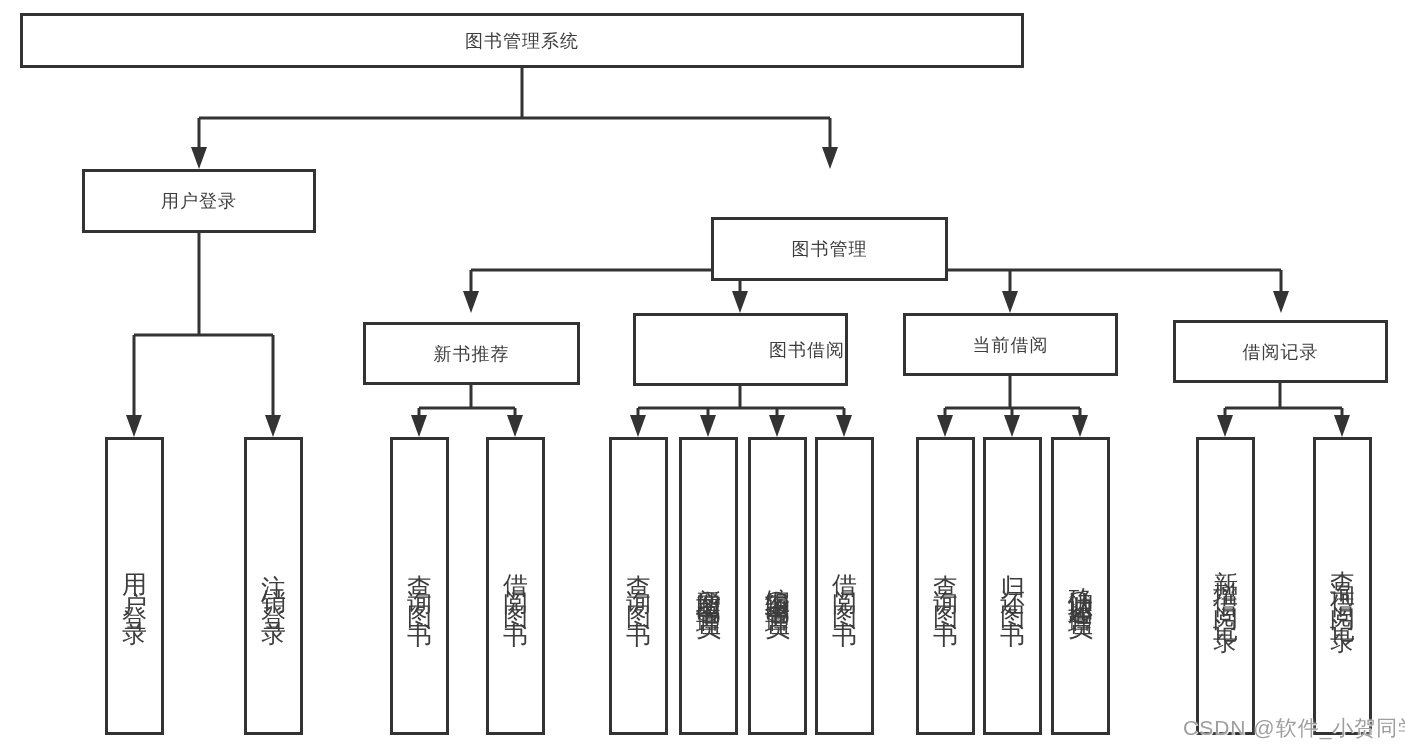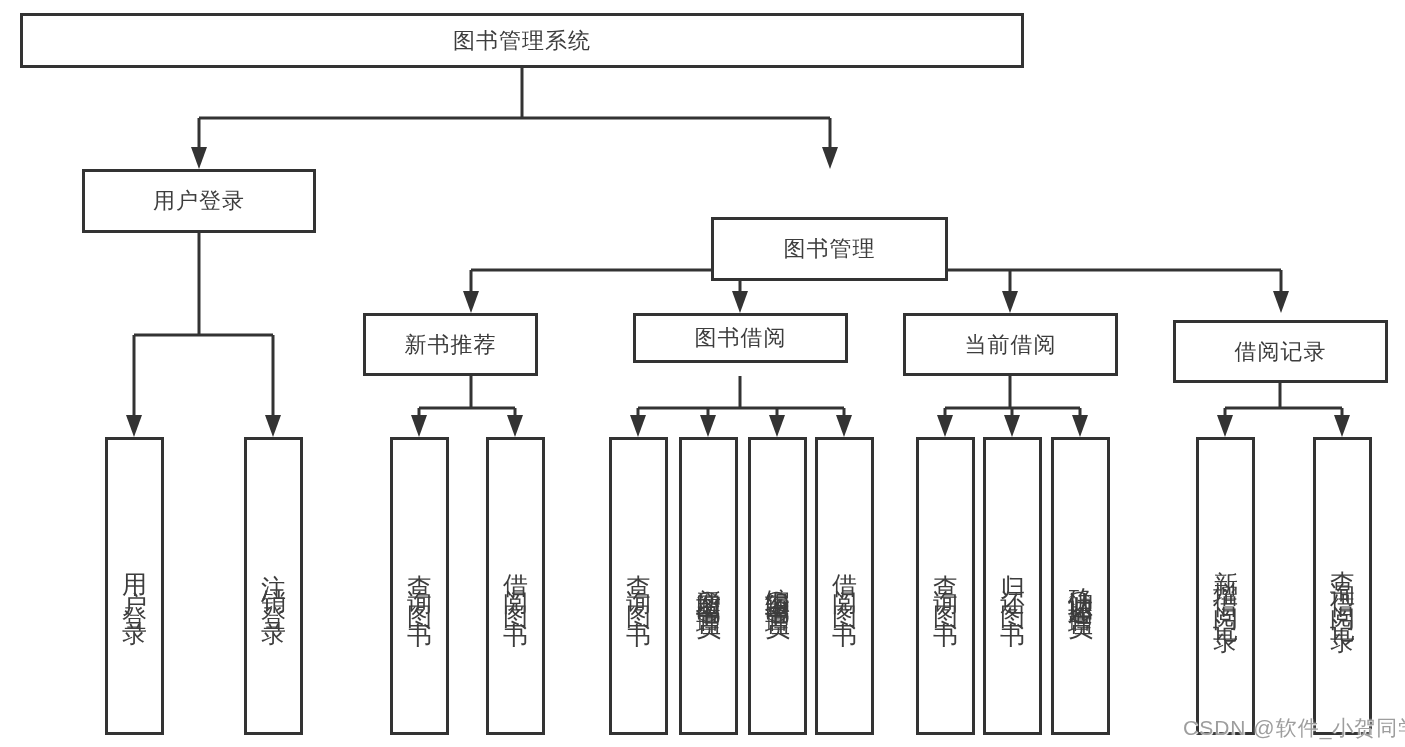--- a/index.html
+++ b/index.html
@@ -17,21 +17,21 @@
   .node {
     position: absolute;
     box-sizing: border-box;
     border: 3px solid #333333;
     background: #ffffff;
     display: flex;
     align-items: center;
     justify-content: center;
   }
   .h-label {
-    font-size: 22px;
+    font-size: 18px;
     color: #3d3d3d;
     letter-spacing: 1px;
     white-space: nowrap;
   }
   .v-label {
     writing-mode: vertical-rl;
     text-orientation: mixed;
     font-size: 25px;
     color: #3d3d3d;
     line-height: 1;
@@ -137,24 +137,24 @@
     <span class="h-label">图书管理系统</span>
   </div>
 
   <div class="node" style="left:82px; top:169px; width:234px; height:64px;">
     <span class="h-label">用户登录</span>
   </div>
   <div class="node" style="left:711px; top:169px; width:237px; height:64px;margin-top:48px;">
     <span class="h-label">图书管理</span>
   </div>
 
-  <div class="node" style="left:363px; top:313px; width:175px; height:63px;">
+  <div class="node" style="left:363px; top:322px; width:217px; height:63px;">
     <span class="h-label">新书推荐</span>
   </div>
-  <div class="node" style="left:633px; top:313px; width:215px; height:50px;">
+  <div class="node" style="left:633px; top:313px; width:215px; height:73px;justify-content:flex-end;">
     <span class="h-label">图书借阅</span>
   </div>
   <div class="node" style="left:903px; top:313px; width:215px; height:63px;text-align:right;">
     <span class="h-label">当前借阅</span>
   </div>
   <div class="node" style="left:1173px; top:320px; width:215px; height:63px;">
     <span class="h-label">借阅记录</span>
   </div>
 
   <div class="node" style="left:105px; top:437px; width:59px; height:298px;">

